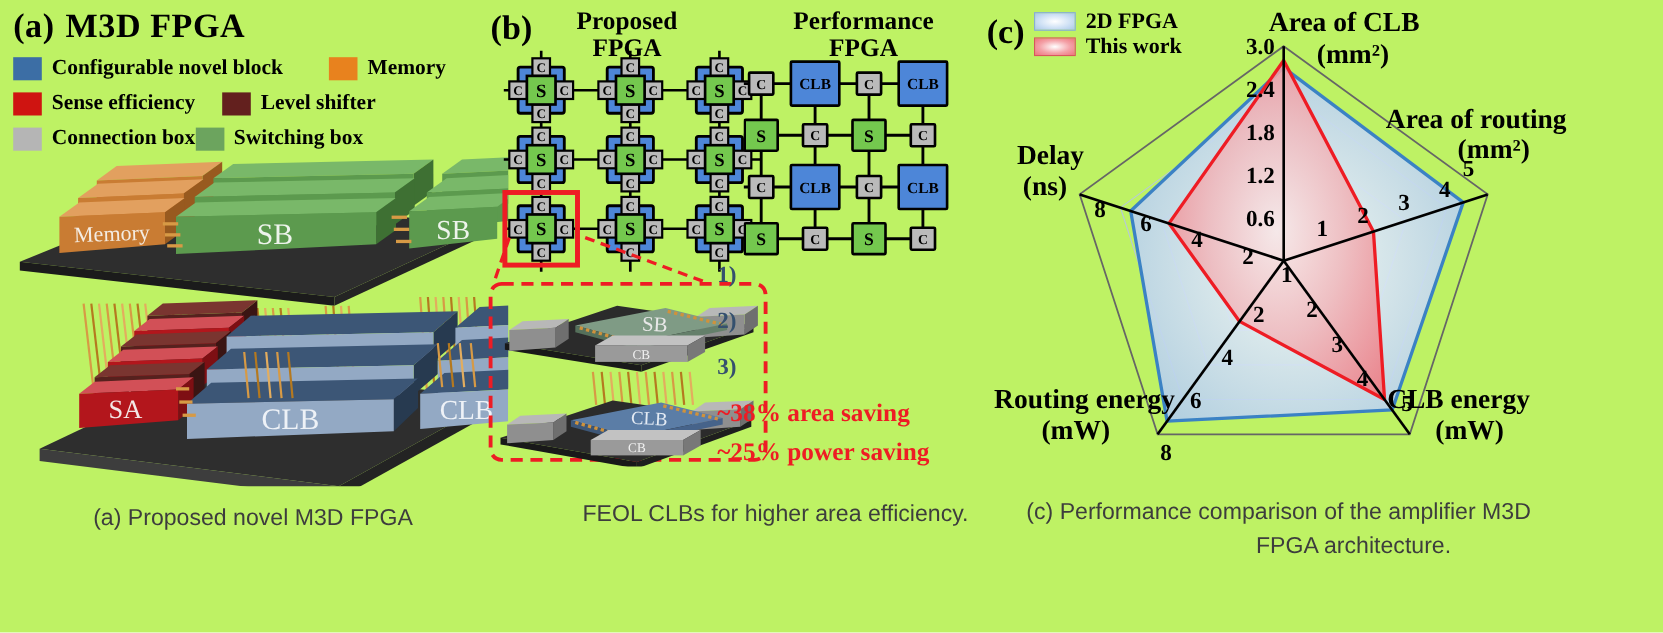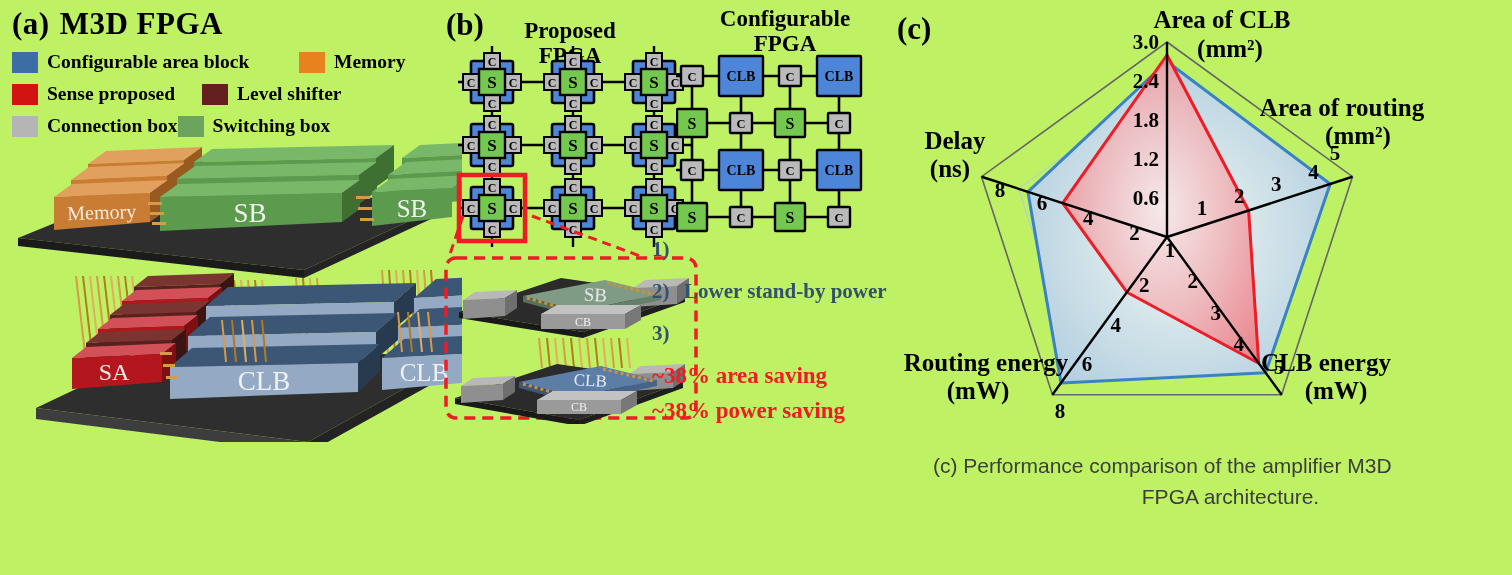--- a/index.html
+++ b/index.html
@@ -42,31 +42,31 @@
 <div id="fig">
 
   <div class="abs" id="titleA">
     <span class="tag">(a)</span><span>M3D FPGA</span>
   </div>
 
   <div class="abs" id="legendA">
     <div class="lgrow">
       <div class="lgitem w278">
         <span class="lgsw" style="background: rgb(60, 110, 165);"></span>
-        <span class="lgtxt">Configurable area block</span>
+        <span class="lgtxt">Configurable novel block</span>
       </div>
       <div class="lgitem">
         <span class="lgsw" style="background: rgb(232, 130, 30);"></span>
         <span class="lgtxt">Memory</span>
       </div>
     </div>
     <div class="lgrow">
       <div class="lgitem w186">
         <span class="lgsw" style="background: rgb(207, 20, 17);"></span>
-        <span class="lgtxt">Sense proposed</span>
+        <span class="lgtxt">Sense efficiency</span>
       </div>
       <div class="lgitem">
         <span class="lgsw" style="background: rgb(99, 32, 30);"></span>
         <span class="lgtxt">Level shifter</span>
       </div>
     </div>
     <div class="lgrow">
       <div class="lgitem">
         <span class="lgsw" style="background: rgb(181, 181, 181);"></span>
         <span class="lgtxt">Connection box</span>
@@ -233,29 +233,30 @@
         <line x1="232" y1="180" x2="236" y2="222" stroke="#e3ad5e" stroke-width="2"></line>
         <line x1="242" y1="180" x2="246" y2="222" stroke="#d79a45" stroke-width="2"></line>
         <line x1="252" y1="180" x2="256" y2="222" stroke="#b5791f" stroke-width="2"></line>
         <line x1="388" y1="172" x2="392" y2="212" stroke="#d79a45" stroke-width="2"></line>
         <line x1="398" y1="172" x2="402" y2="212" stroke="#b5791f" stroke-width="2"></line>
         <line x1="408" y1="172" x2="412" y2="212" stroke="#e3ad5e" stroke-width="2"></line>
         <line x1="418" y1="172" x2="422" y2="212" stroke="#d79a45" stroke-width="2"></line>
       </g>
   </svg>
 
+  <div class="abs caption capcenter" style="left:10px;top:455px;width:440px;">(a) Proposed novel M3D FPGA</div>
 
   <div class="abs panel-label" style="left:446px;top:7px;">(b)</div>
 
-  <div class="abs gridtitle" style="left:495px;top:18px;width:150px;">
+  <div class="abs gridtitle" style="left:495px;top:6px;width:150px;">
     <div>Proposed</div>
     <div>FPGA</div>
   </div>
   <div class="abs gridtitle" style="left:690px;top:6px;width:190px;">
-    <div>Configurable</div>
+    <div>Performance</div>
     <div>FPGA</div>
   </div>
 
   <svg class="abs" id="proposedGrid" style="left:450px;top:46px;" width="250" height="202" viewBox="0 0 250 202">
       <line x1="8" y1="36" x2="242" y2="36" stroke="#000" stroke-width="2.4"></line>
       <line x1="8" y1="99" x2="242" y2="99" stroke="#000" stroke-width="2.4"></line>
       <line x1="8" y1="162" x2="242" y2="162" stroke="#000" stroke-width="2.4"></line>
       <line x1="42" y1="0" x2="42" y2="201" stroke="#000" stroke-width="2.4"></line>
       <line x1="123" y1="0" x2="123" y2="201" stroke="#000" stroke-width="2.4"></line>
       <line x1="204" y1="0" x2="204" y2="201" stroke="#000" stroke-width="2.4"></line>
@@ -520,30 +521,30 @@
       <text x="136" y="159" font-size="12" fill="#f0f0f0" text-anchor="middle">CB</text>
     </g>
   </svg>
 
   <div class="abs" id="features">
     <div class="frow">
       <span class="fnum">1)</span>
     </div>
     <div class="frow">
       <span class="fnum">2)</span>
-      <span>Lower stand-by power</span>
     </div>
     <div class="frow">
       <span class="fnum">3)</span>
     </div>
     <div class="hl">~38% area saving</div>
-    <div class="hl">~38% power saving</div>
+    <div class="hl">~25% power saving</div>
   </div>
 
   <div class="abs caption capcenter" style="left:440px;top:452px;width:530px;">
+    <div>FEOL CLBs for higher area efficiency.</div>
   </div>
 
   <svg class="abs" id="radar" style="left:880px;top:0;" width="632" height="445" viewBox="0 0 632 445">
     <defs>
       <radialGradient id="blueGrad" cx="50%" cy="55%" r="65%">
         <stop offset="0%" stop-color="#f5f9ff"></stop>
         <stop offset="45%" stop-color="#d4e2f4"></stop>
         <stop offset="100%" stop-color="#a9c7e8"></stop>
       </radialGradient>
       <radialGradient id="redGrad" cx="50%" cy="50%" r="70%">
@@ -595,19 +596,29 @@
         <text x="446" y="371" font-size="25" font-weight="bold" text-anchor="middle">CLB energy</text>
         <text x="456" y="399" font-size="25" font-weight="bold" text-anchor="middle">(mW)</text>
         <text x="106" y="371" font-size="25" font-weight="bold" text-anchor="middle">Routing energy</text>
         <text x="98" y="399" font-size="25" font-weight="bold" text-anchor="middle">(mW)</text>
         <text x="75" y="149" font-size="25" font-weight="bold" text-anchor="middle">Delay</text>
         <text x="70" y="177" font-size="25" font-weight="bold" text-anchor="middle">(ns)</text>
       </g>
   </svg>
 
   <div class="abs panel-label" style="left:897px;top:11px;">(c)</div>
+  <div class="abs" id="legendC">
+    <div class="lcrow">
+      <span class="lcsw blue"></span>
+      <span class="lctxt">2D FPGA</span>
+    </div>
+    <div class="lcrow">
+      <span class="lcsw red"></span>
+      <span class="lctxt">This work</span>
+    </div>
+  </div>
 
   <div class="abs caption" style="left:933px;top:450px;width:565px;">
     <div>(c) Performance comparison of the amplifier M3D</div>
     <div style="padding-left:30px;text-align:center;">FPGA architecture.</div>
   </div>
 
 </div>
 
 </body></html>

